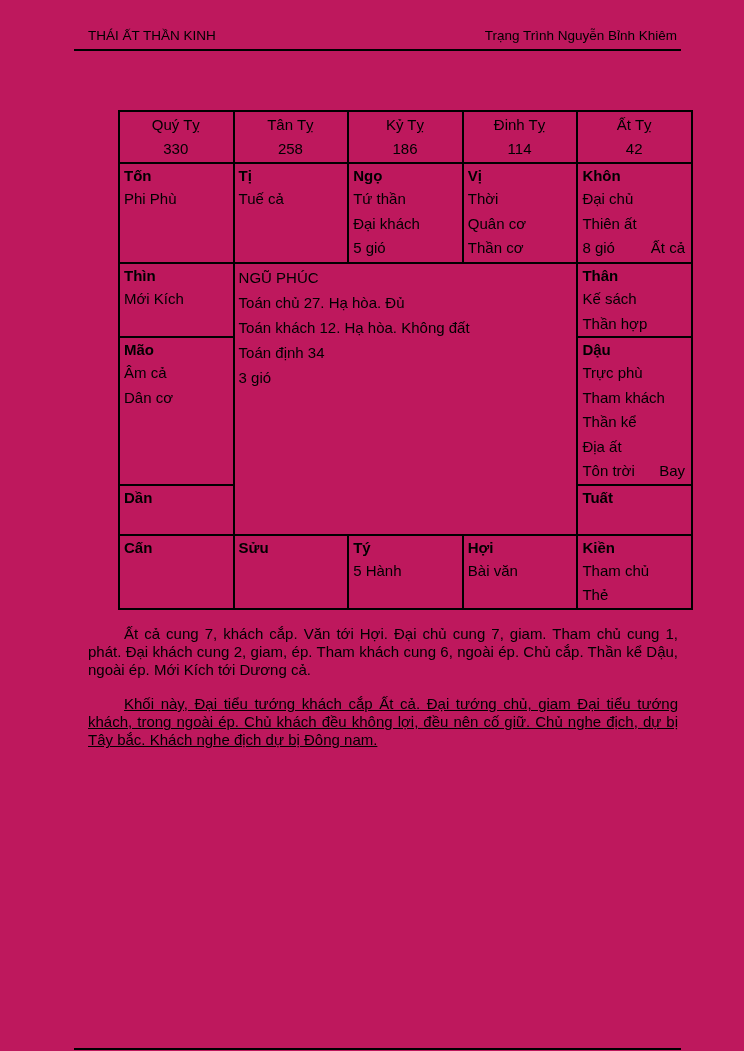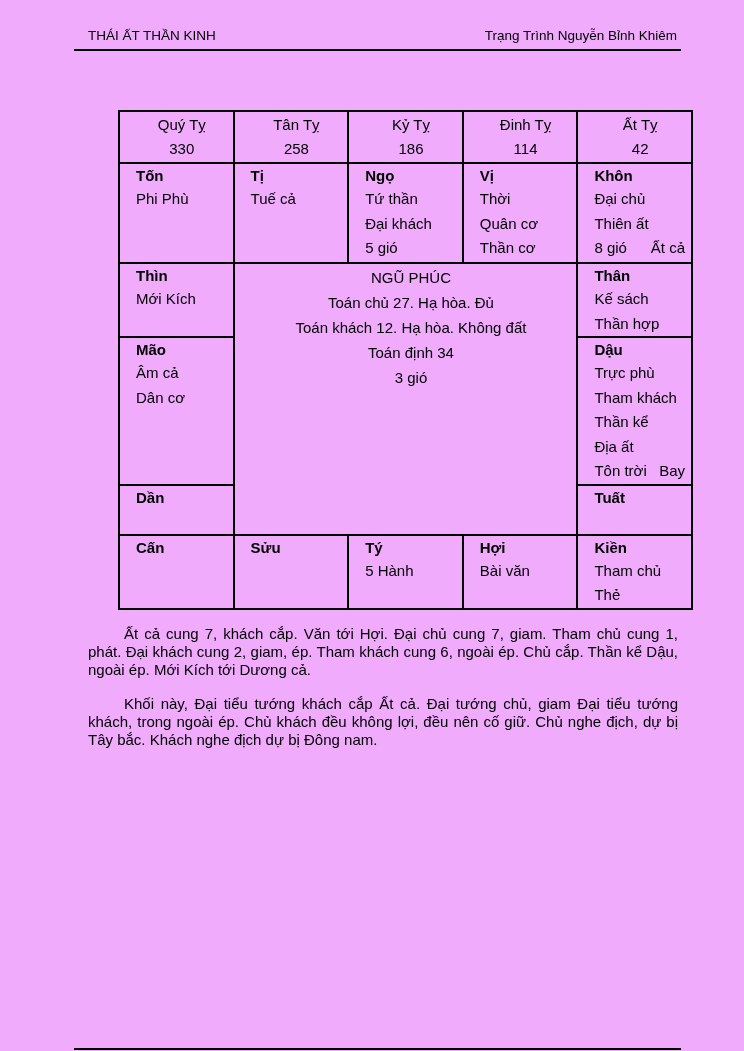--- a/index.html
+++ b/index.html
@@ -1,20 +1,20 @@
 <!DOCTYPE html>
 <html><head>
 <meta charset="utf-8">
 <style>
   * { margin:0; padding:0; box-sizing:border-box; }
   html,body { background:#fff; }
   .page {
     position:relative;
     width:744px; height:1051px;
-    background:#f0abfc;
+    background:#be185d;
     color:#000;
     font-family:"Liberation Sans","DejaVu Sans",sans-serif;
     overflow:hidden;
   }
 
   
   .runhead {
     position:absolute; left:74px; top:28px; width:607px;
     border-bottom:2px solid #000; padding:0 4px 6px 14px;
     display:flex; justify-content:space-between; align-items:baseline;
@@ -31,49 +31,49 @@
   .runfoot .f-right { flex:1 1 0; text-align:right; text-decoration:underline; }
 
   
   table.palace {
     position:absolute; left:118px; top:110px;
     width:575px; border-collapse:collapse; table-layout:fixed;
   }
   table.palace td {
     border:2px solid #000;
     vertical-align:top;
-    padding:1px 5px 0 16px;
+    padding:1px 5px 0 4px;
     font-size:15px; line-height:24px;
     overflow:hidden;
   }
   tr.r-years   { height:52px;  }
   tr.r-top     { height:100px;border-radius:13px; }
   tr.r-thin    { height:72px;  }
   tr.r-mao     { height:144px; }
   tr.r-dan     { height:50px;  }
   tr.r-bottom  { height:65px;  }
 
   td.ycell { text-align:center; vertical-align:middle; line-height:25px; padding:0 2px; }
   .ptitle  { font-weight:bold; line-height:22px; }
   .pline   { line-height:24.5px; }
   .split   { display:flex; justify-content:space-between; padding-right:1px; }
 
   td.center-cell {
-    text-align:center; vertical-align:middle; line-height:25px;
+    vertical-align:middle; line-height:25px;
   }
   .center-title { line-height:25px; }
 
   
   .body-text {
     position:absolute; left:88px; width:590px;
     font-size:15px; line-height:18.2px;
     text-align:justify; text-indent:36px;
   }
   #para1 { top:625px; }
-  #para2 { top:695px; }
+  #para2 { top:695px;text-decoration:underline; }
 </style>
 </head>
 <body>
 
 <div class="page">
 
   <div class="runhead">
     <span>THÁI ẤT THẦN KINH</span>
     <span>Trạng Trình Nguyễn Bỉnh Khiêm</span>
   </div>

